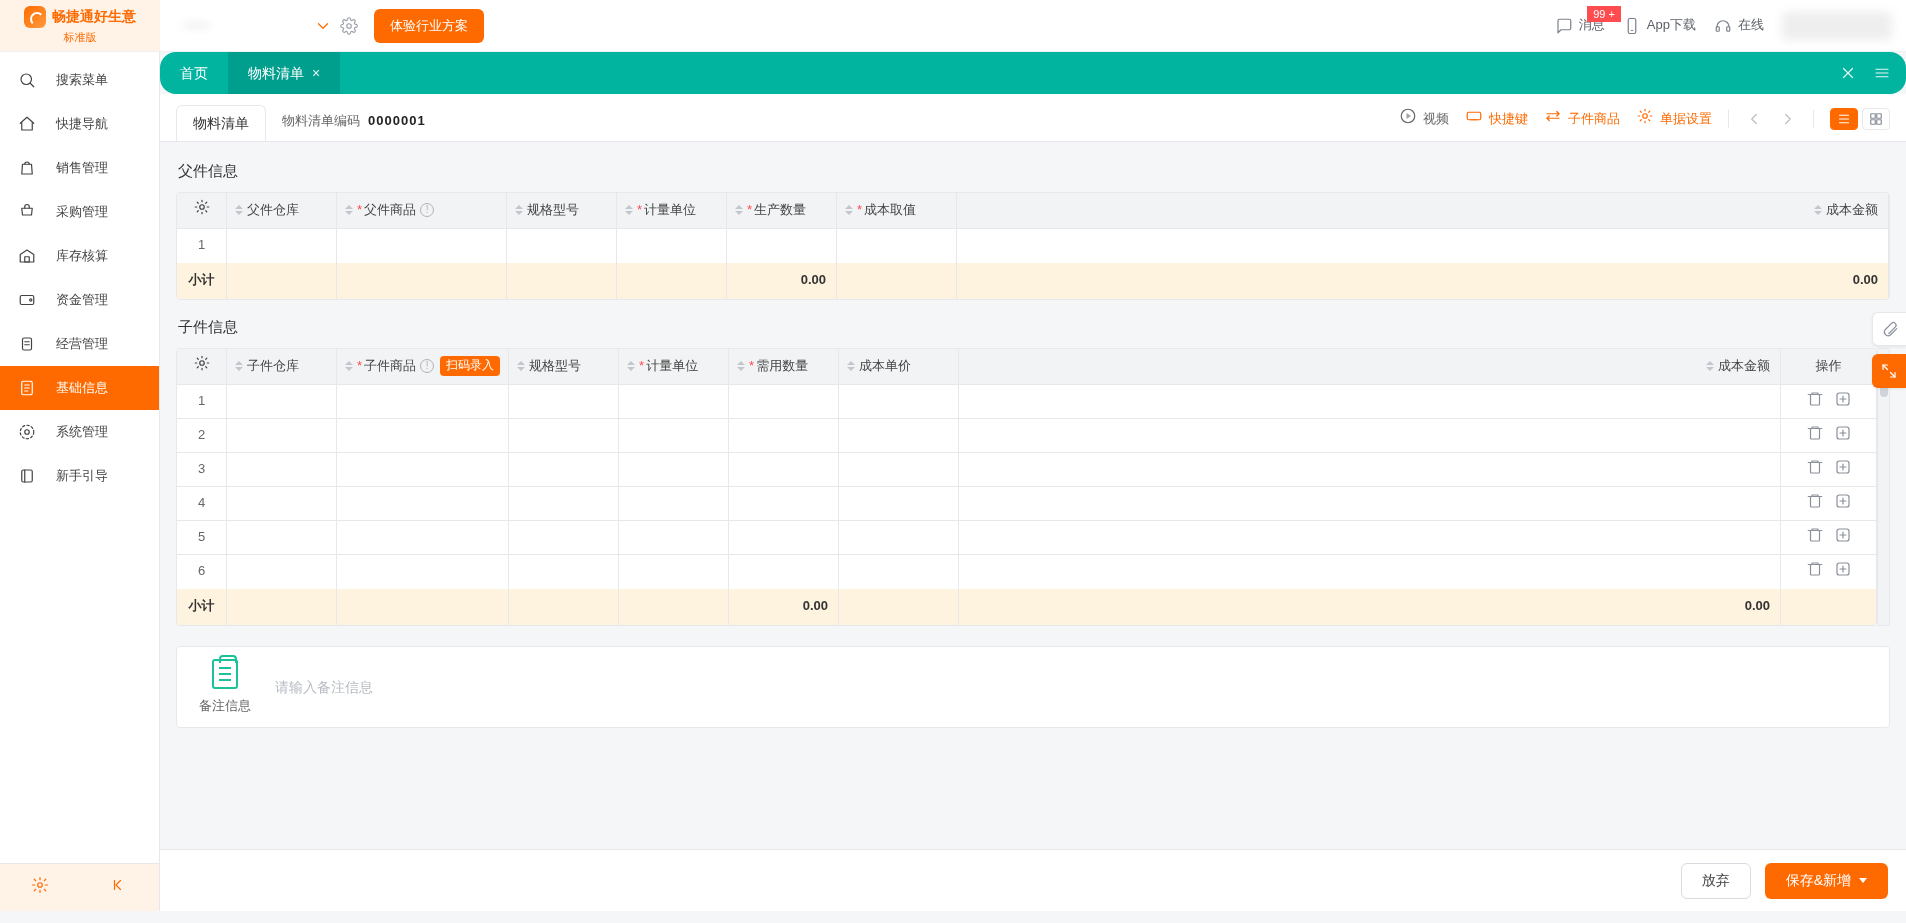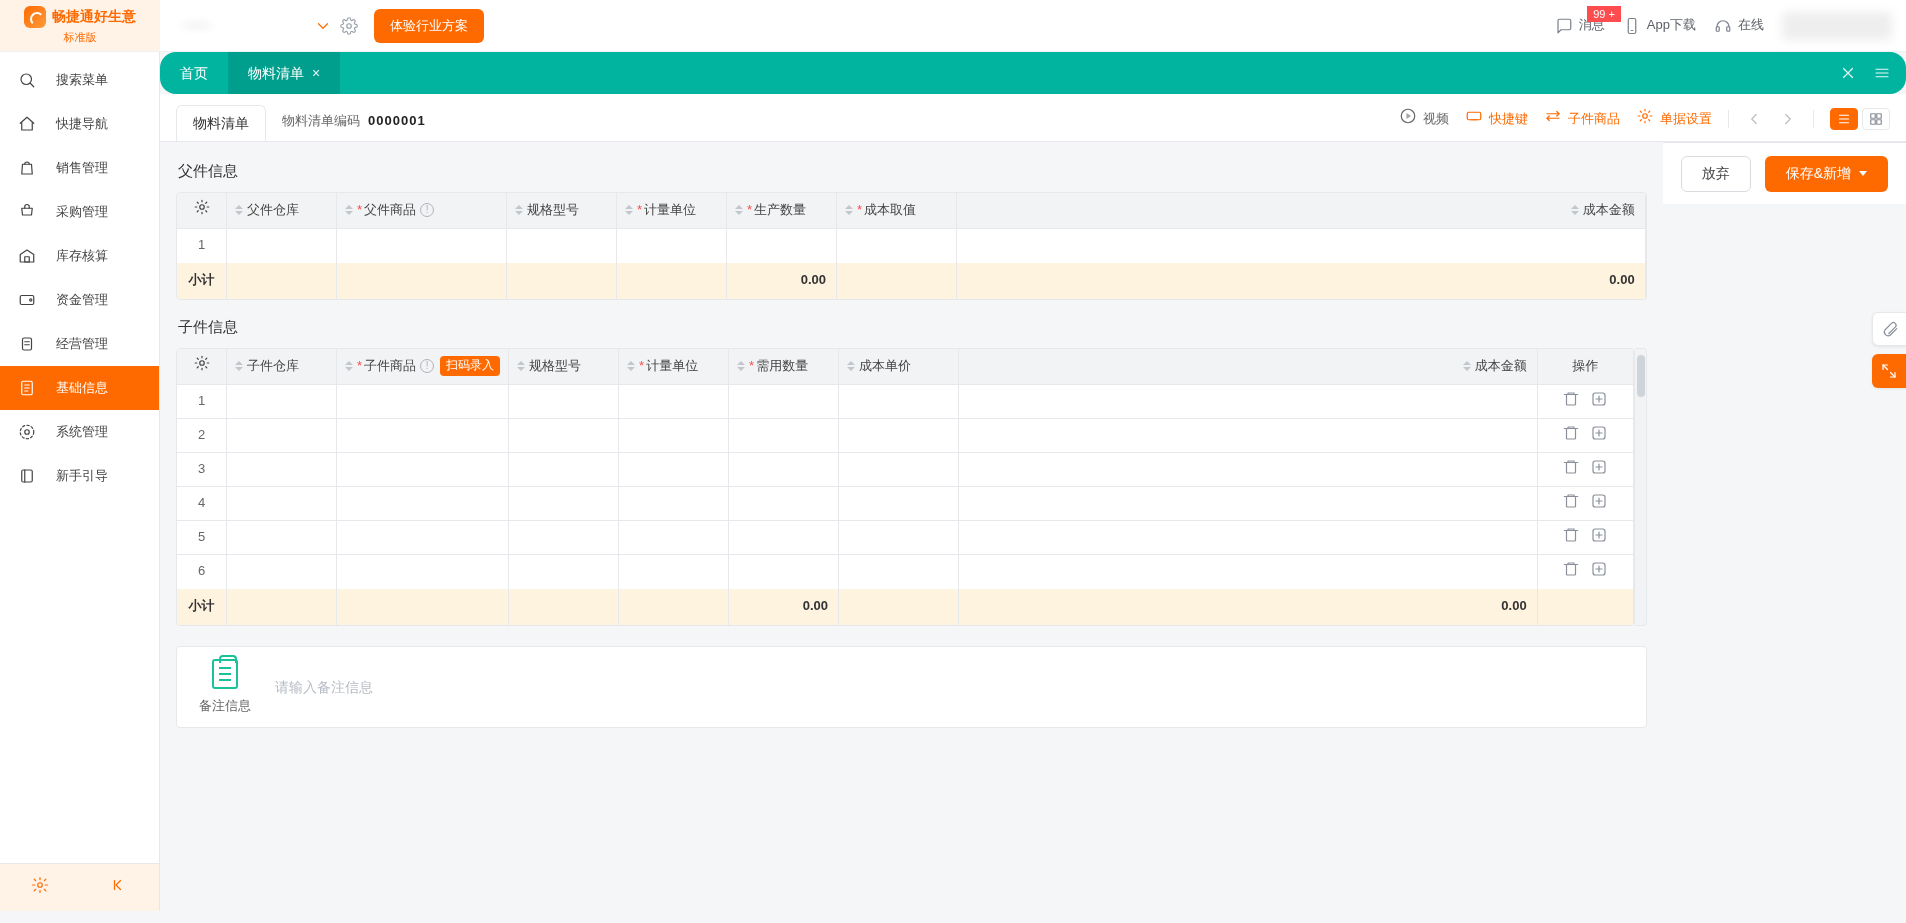--- a/index.html
+++ b/index.html
@@ -86,21 +86,21 @@
     position:relative;
     border-radius:16px;
   }
   .tab{display:flex;align-items:center;padding:0 20px;font-size:14px;gap:8px;position:relative}
   .tab.home{background:transparent}
   .tab.active{background:var(--teal-dark)}
   .tab .x{opacity:.9;font-size:14px}
   .tabs-right{margin-left:auto;display:flex;align-items:center;padding-right:10px;gap:6px}
   .tabs-right .tab-ico{width:28px;height:28px;display:flex;align-items:center;justify-content:center;color:#fff;opacity:.9}
   .content{
-    flex:1;display:flex;flex-direction:row;min-height:0;
+    flex:1;display:flex;flex-direction:column;min-height:0;
   }
   .toolbar{
     background:#fff;border-bottom:1px solid var(--border);
     display:flex;align-items:flex-end;gap:16px;padding:0 16px;height:48px;
     position:relative;
   }
   .tb-tab{
     border:1px solid var(--border);border-bottom:none;border-radius:6px 6px 0 0;
     height:36px;display:flex;align-items:center;padding:0 16px;background:#fff;color:#333;font-size:14px;
   }

